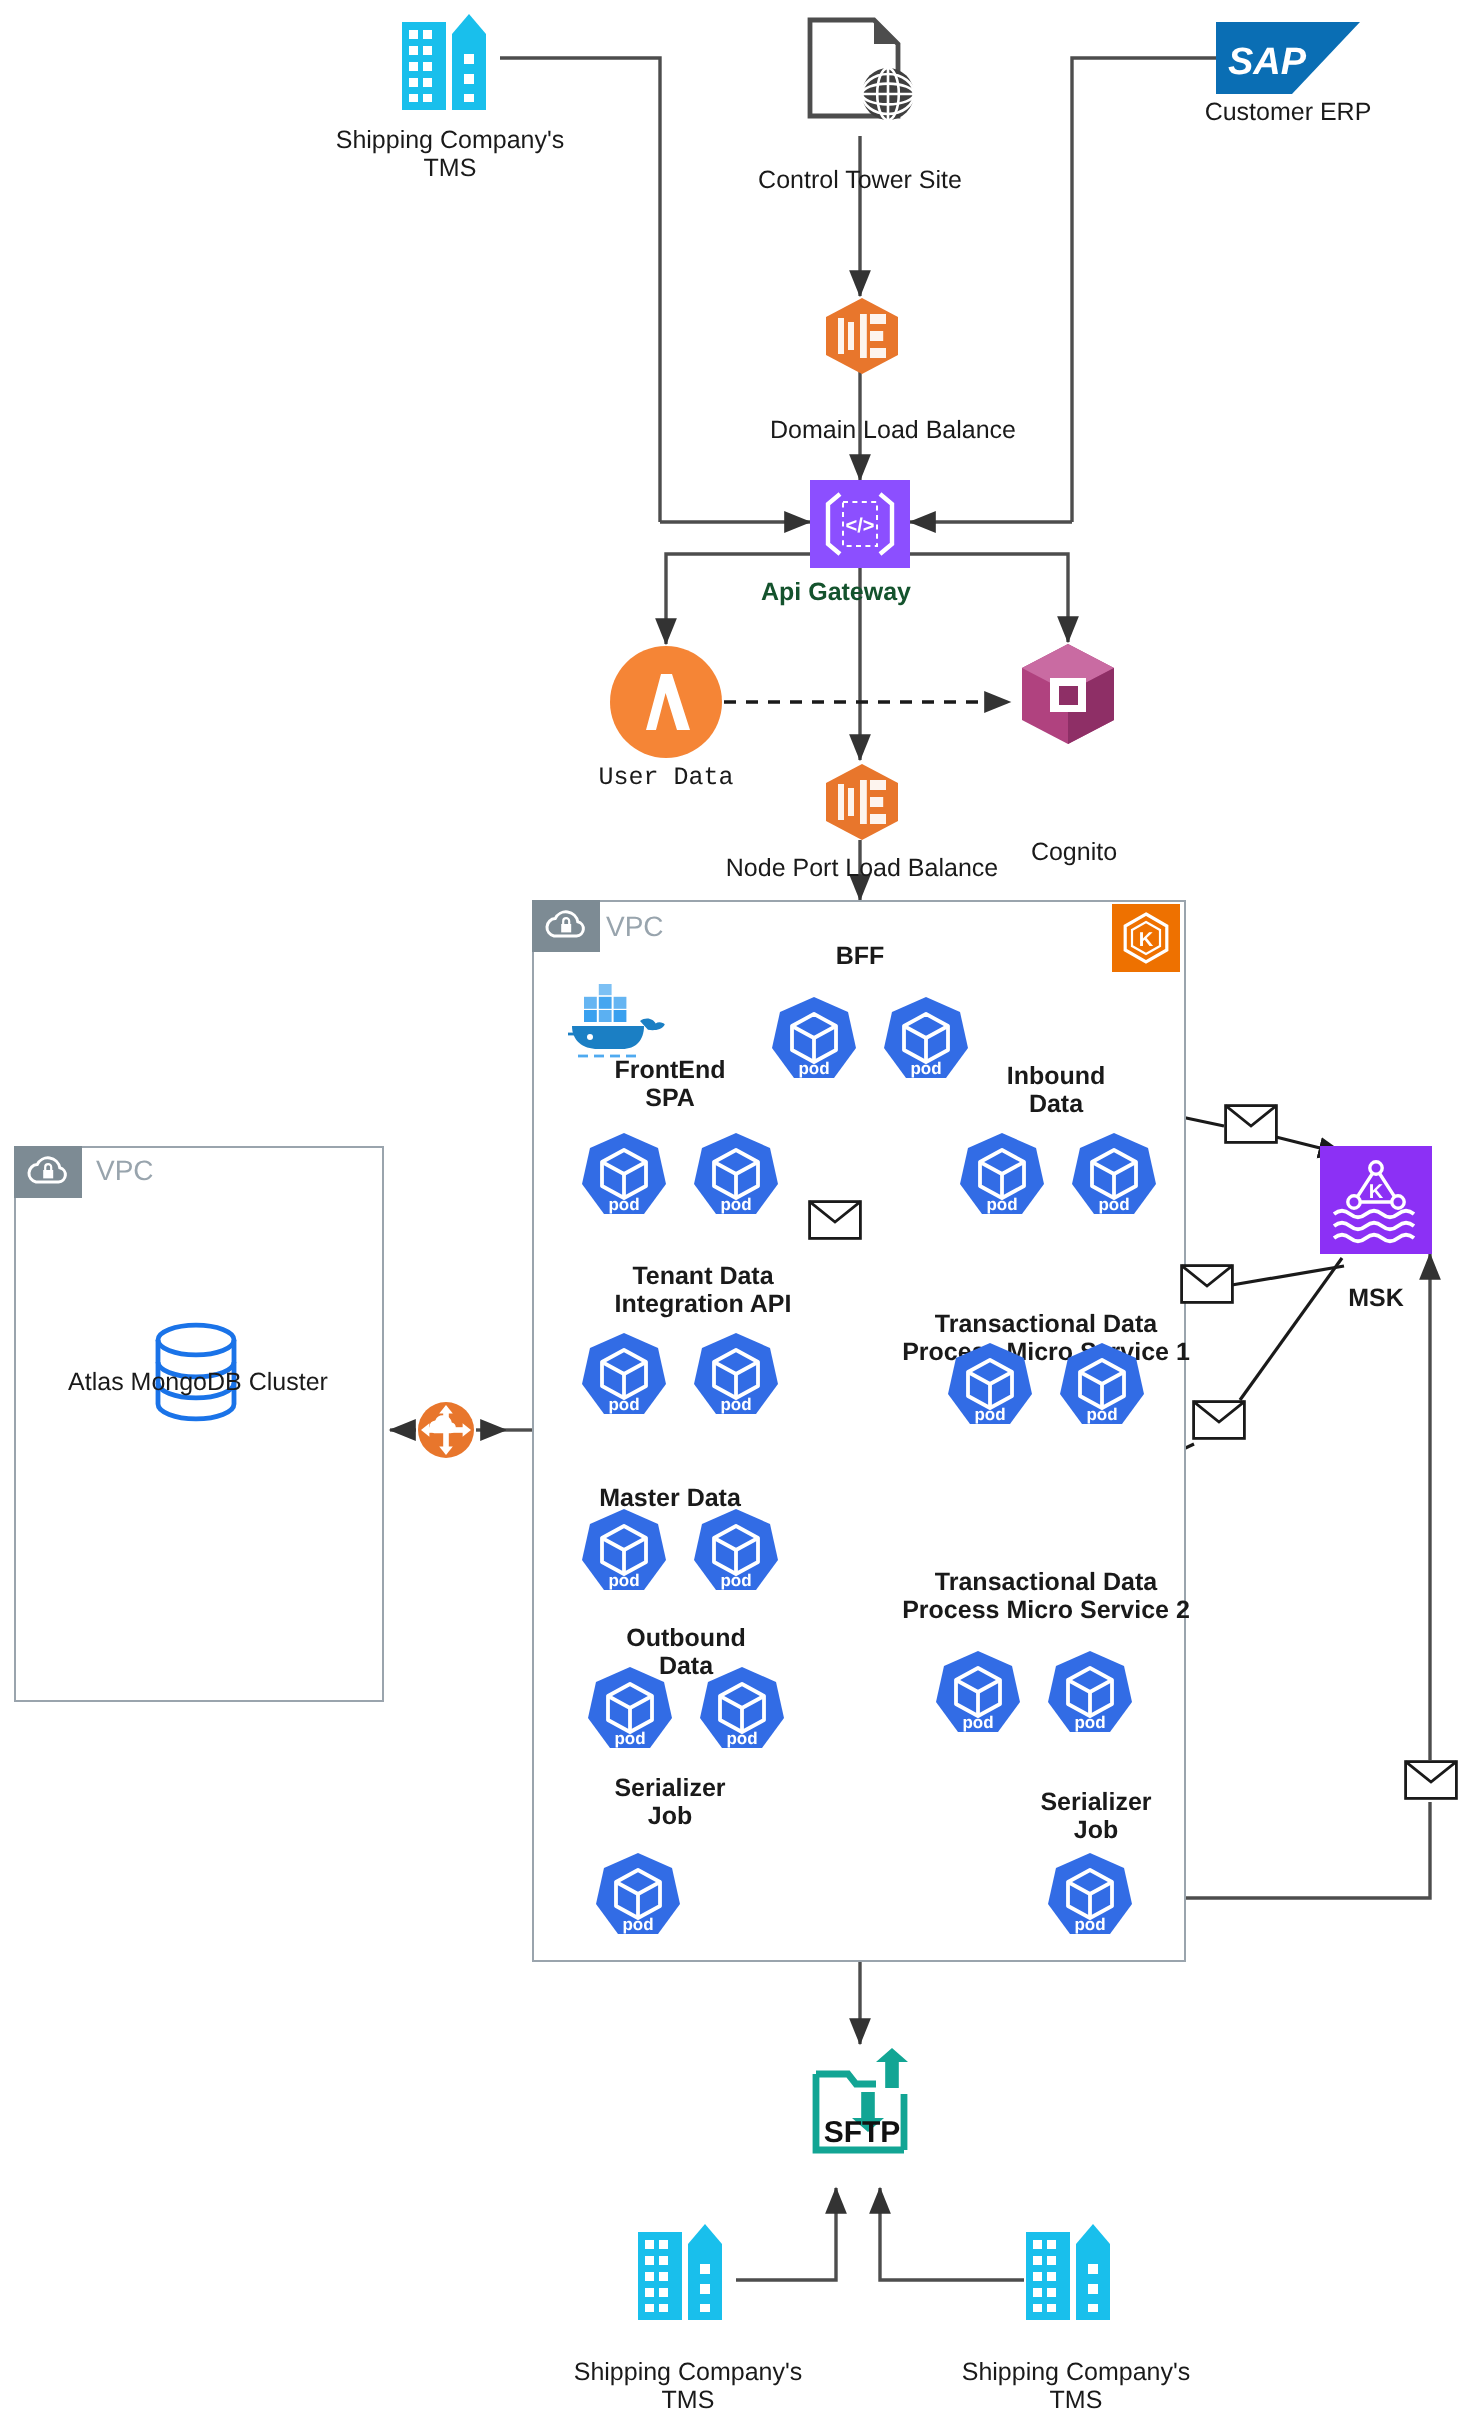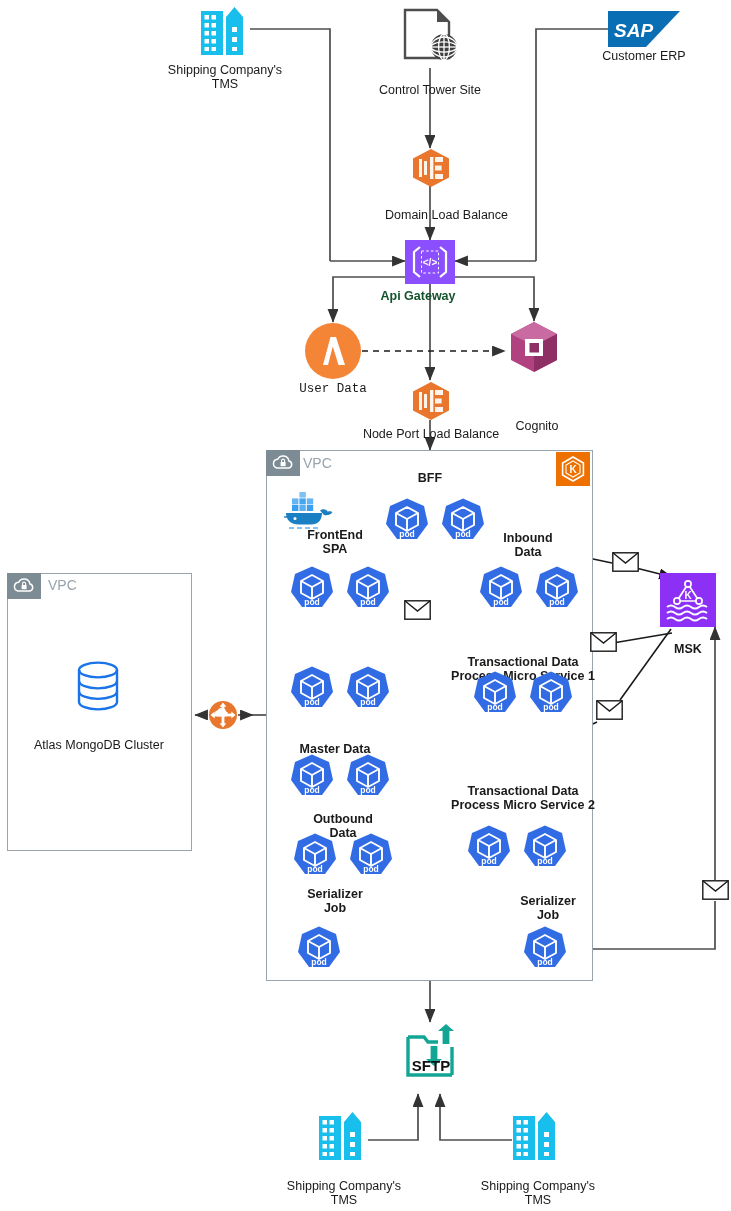--- a/index.html
+++ b/index.html
@@ -220,21 +220,21 @@
   <div class="node" style="left:76px;top:660px;">
     <svg width="44" height="52" viewBox="0 0 44 52">
       <g fill="none" stroke="#1a73e8" stroke-width="2.4">
         <ellipse cx="22" cy="10" rx="19" ry="7.4"></ellipse>
         <path d="M3,10 V42 a19,7.4 0 0 0 38,0 V10"></path>
         <path d="M3,21 a19,7.4 0 0 0 38,0"></path>
         <path d="M3,31.5 a19,7.4 0 0 0 38,0"></path>
       </g>
     </svg>
   </div>
-  <div class="lbl" style="left:14px;top:738px;width:170px;">Atlas MongoDB Cluster</div>
+  <div class="lbl" style="left:14px;top:684px;width:170px;">Atlas MongoDB Cluster</div>
 
   <div class="node" style="left:208px;top:700px;">
     <svg width="30" height="30" viewBox="0 0 30 30">
       <circle cx="15" cy="15" r="14" fill="#e8762c"></circle>
       <g fill="#ffffff">
         <path d="M15,2.5 l3.4,4.2 h-6.8 Z"></path>
         <path d="M15,27.5 l3.4,-4.2 h-6.8 Z"></path>
         <path d="M2.5,15 l4.2,-3.4 v6.8 Z"></path>
         <path d="M27.5,15 l-4.2,-3.4 v6.8 Z"></path>
         <rect x="13.6" y="5" width="2.8" height="20"></rect>
@@ -288,20 +288,24 @@
   <div class="lbl bold" style="left:395px;top:471px;width:70px;">
     <div>BFF</div>
   </div>
   <div class="lbl bold" style="left:285px;top:528px;width:100px;">
     <div>FrontEnd</div>
     <div>SPA</div>
   </div>
   <div class="lbl bold" style="left:483px;top:531px;width:90px;">
     <div>Inbound</div>
     <div>Data</div>
+  </div>
+  <div class="lbl bold" style="left:288px;top:631px;width:127px;">
+    <div>Tenant Data</div>
+    <div>Integration API</div>
   </div>
   <div class="lbl bold" style="left:443px;top:655px;width:160px;">
     <div>Transactional Data</div>
     <div>Process Micro Service 1</div>
   </div>
   <div class="lbl bold" style="left:285px;top:730px;width:100px;margin-top:12px;">
     <div>Master Data</div>
   </div>
   <div class="lbl bold" style="left:443px;top:784px;width:160px;">
     <div>Transactional Data</div>

